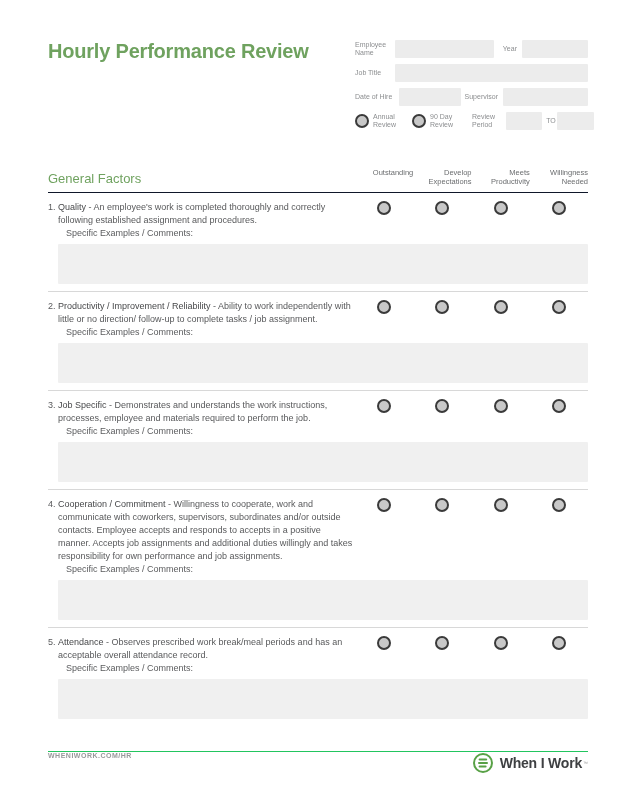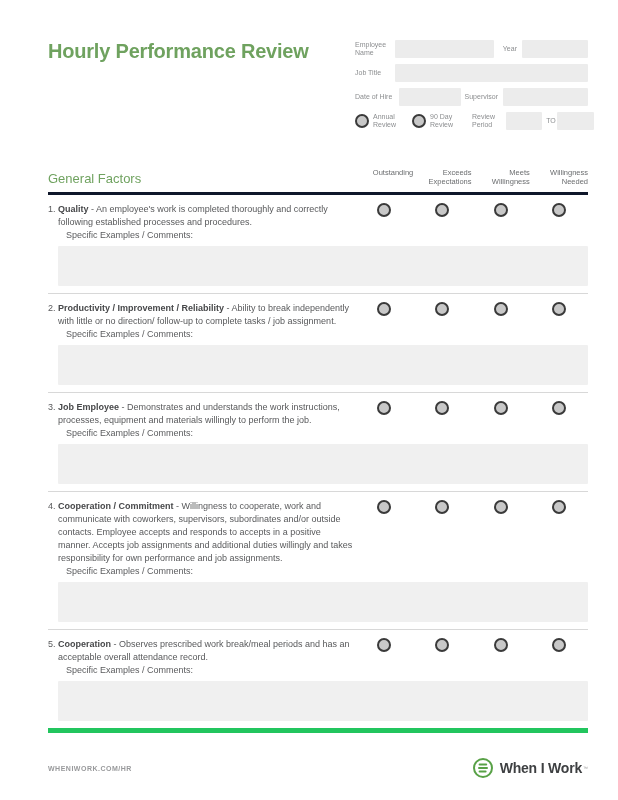--- a/index.html
+++ b/index.html
@@ -27,40 +27,40 @@
   .box-year { width:66px; flex:none; }
   .box-doh { width:62px; flex:none; }
   .radio { width:14px; height:14px; flex:none; border-radius:50%; background:#c8c8c8; border:2px solid #3a3a3a; margin-right:4px; cursor:pointer; }
   .rlabel { font-size:7px; line-height:8px; color:#8c8e90; width:32px; flex:none; margin-right:7px; }
   .w-period { width:30px; flex:none; margin-left:3px; margin-right:4px; }
   .box-period { width:36px; flex:none; margin-right:3px; }
   .w-to { width:12px; flex:none; text-align:center; }
   .box-to { width:37px; flex:none; }
 
   
-  .gf-row { display:flex; align-items:flex-end; border-bottom:3px solid #0f172a; padding-bottom:6px; margin-top:14px; }
+  .gf-row { display:flex; align-items:flex-end; border-bottom:1px solid #0f172a; padding-bottom:6px; margin-top:14px; }
   .gf-title { width:307px; font-size:13px; font-weight:500; color:#6fa25f; }
   .cols { width:233px; margin-left:auto; display:flex; }
   .col-head { flex:1 1 0; text-align:right; font-size:7.5px; line-height:9px; color:#6b6d6f; }
 
   
   .factor { padding-top:8px; padding-bottom:7px; border-bottom:1px solid #d8d8d8; }
   .factor.last { border-bottom:none; }
   .factor-main { display:flex; align-items:flex-start; }
   .factor-text { width:307px; display:flex; font-size:9px; line-height:13px; }
   .num { width:10px; flex:none; }
-  .desc b { font-weight:700; color:#47484a; }
+  .desc b { font-weight:400; color:#47484a; }
   .ratings { width:233px; margin-left:auto; display:flex; }
   .rating-cell { flex:1 1 0; display:flex; justify-content:center; }
   .circle { width:14px; height:14px; border-radius:50%; background:#c8c8c8; border:2px solid #3a3a3a; cursor:pointer; }
   .comments-label { font-size:9px; line-height:13px; color:#5b5c5e; margin-left:18px; }
   .comments-box { margin-left:10px; margin-top:4px; height:40px; background:#f0f0f0; border-radius:1px; }
 
   
-  .footer { margin-top:auto; border-top:5px solid #22c55e; padding-top:24px; display:flex; align-items:center; }
+  .footer { margin-top:auto; border-top:1px solid #22c55e; padding-top:0; display:flex; align-items:flex-start; }
   .footer-url { font-size:7px; letter-spacing:0.5px; color:#98999b; font-weight:700; }
   .logo { margin-left:auto; display:flex; align-items:center; }
   .logo svg { display:block; margin-right:6px; }
   .logo-text { font-size:14px; font-weight:700; color:#3e4042; letter-spacing:-0.2px; }
   .tm { font-size:5px; color:#9a9a9a; vertical-align:top; margin-left:1px; }
 </style>
 </head>
 <body>
 
 <div class="page">
@@ -97,31 +97,31 @@
         <span class="flabel w-to">TO</span>
         <input type="text" class="fbox box-to" style="">
       </div>
     </div>
   </div>
 
   <div class="gf-row">
     <div class="gf-title">General Factors</div>
     <div class="cols">
       <div class="col-head">Outstanding</div>
-      <div class="col-head">Exceeds Expectations</div>
-      <div class="col-head">Meets Willingness</div>
+      <div class="col-head">Develop Expectations</div>
+      <div class="col-head">Meets Productivity</div>
       <div class="col-head">Willingness Needed</div>
     </div>
   </div>
 
   <div class="factor">
     <div class="factor-main">
       <div class="factor-text">
         <span class="num">1.</span>
-        <p class="desc"><b>Quality</b><span> - An employee's work is completed thoroughly and correctly following established processes and procedures.</span></p>
+        <p class="desc"><b>Quality</b><span> - An employee's work is completed thoroughly and correctly following established assignment and procedures.</span></p>
       </div>
       <div class="ratings">
         <span class="rating-cell">
             <span class="circle"></span>
           </span>
         <span class="rating-cell">
             <span class="circle"></span>
           </span>
         <span class="rating-cell">
             <span class="circle"></span>
@@ -132,21 +132,21 @@
       </div>
     </div>
     <div class="comments-label">Specific Examples / Comments:</div>
     <div class="comments-box"></div>
   </div>
 
   <div class="factor">
     <div class="factor-main">
       <div class="factor-text">
         <span class="num">2.</span>
-        <p class="desc"><b>Productivity / Improvement / Reliability</b><span> - Ability to break independently with little or no direction/ follow-up to complete tasks / job assignment.</span></p>
+        <p class="desc"><b>Productivity / Improvement / Reliability</b><span> - Ability to work independently with little or no direction/ follow-up to complete tasks / job assignment.</span></p>
       </div>
       <div class="ratings">
         <span class="rating-cell">
             <span class="circle"></span>
           </span>
         <span class="rating-cell">
             <span class="circle"></span>
           </span>
         <span class="rating-cell">
             <span class="circle"></span>
@@ -157,21 +157,21 @@
       </div>
     </div>
     <div class="comments-label">Specific Examples / Comments:</div>
     <div class="comments-box"></div>
   </div>
 
   <div class="factor">
     <div class="factor-main">
       <div class="factor-text">
         <span class="num">3.</span>
-        <p class="desc"><b>Job Employee</b><span> - Demonstrates and understands the work instructions, processes, equipment and materials willingly to perform the job.</span></p>
+        <p class="desc"><b>Job Specific</b><span> - Demonstrates and understands the work instructions, processes, employee and materials required to perform the job.</span></p>
       </div>
       <div class="ratings">
         <span class="rating-cell">
             <span class="circle"></span>
           </span>
         <span class="rating-cell">
             <span class="circle"></span>
           </span>
         <span class="rating-cell">
             <span class="circle"></span>
@@ -207,21 +207,21 @@
       </div>
     </div>
     <div class="comments-label">Specific Examples / Comments:</div>
     <div class="comments-box"></div>
   </div>
 
   <div class="factor last">
     <div class="factor-main">
       <div class="factor-text">
         <span class="num">5.</span>
-        <p class="desc"><b>Cooperation</b><span> - Observes prescribed work break/meal periods and has an acceptable overall attendance record.</span></p>
+        <p class="desc"><b>Attendance</b><span> - Observes prescribed work break/meal periods and has an acceptable overall attendance record.</span></p>
       </div>
       <div class="ratings">
         <span class="rating-cell">
             <span class="circle"></span>
           </span>
         <span class="rating-cell">
             <span class="circle"></span>
           </span>
         <span class="rating-cell">
             <span class="circle"></span>

